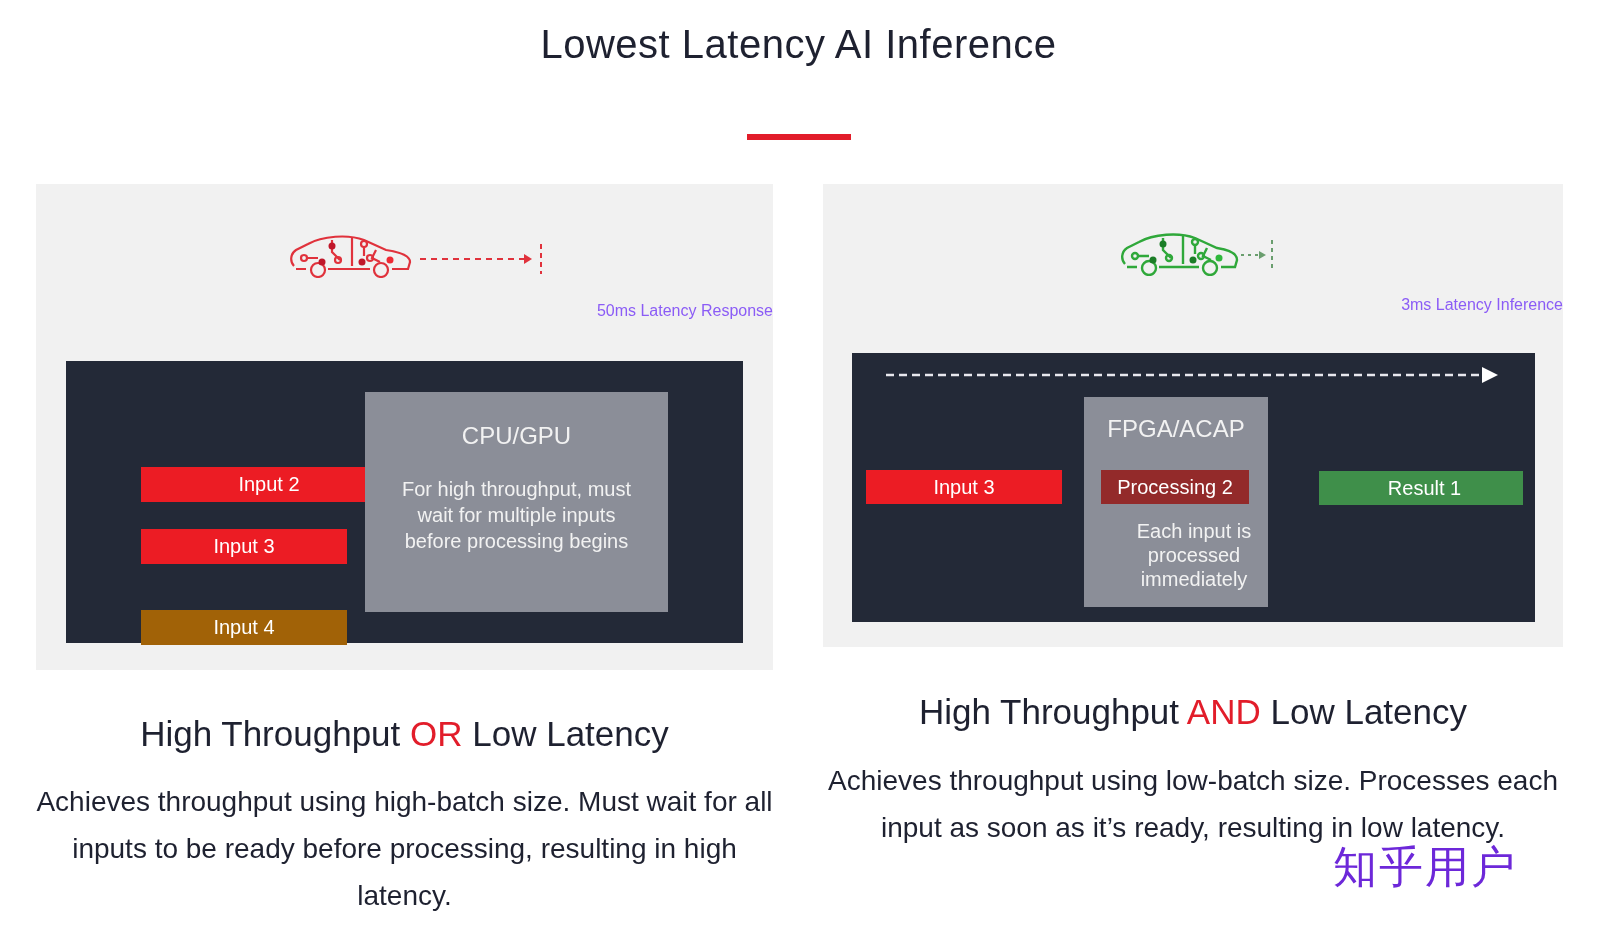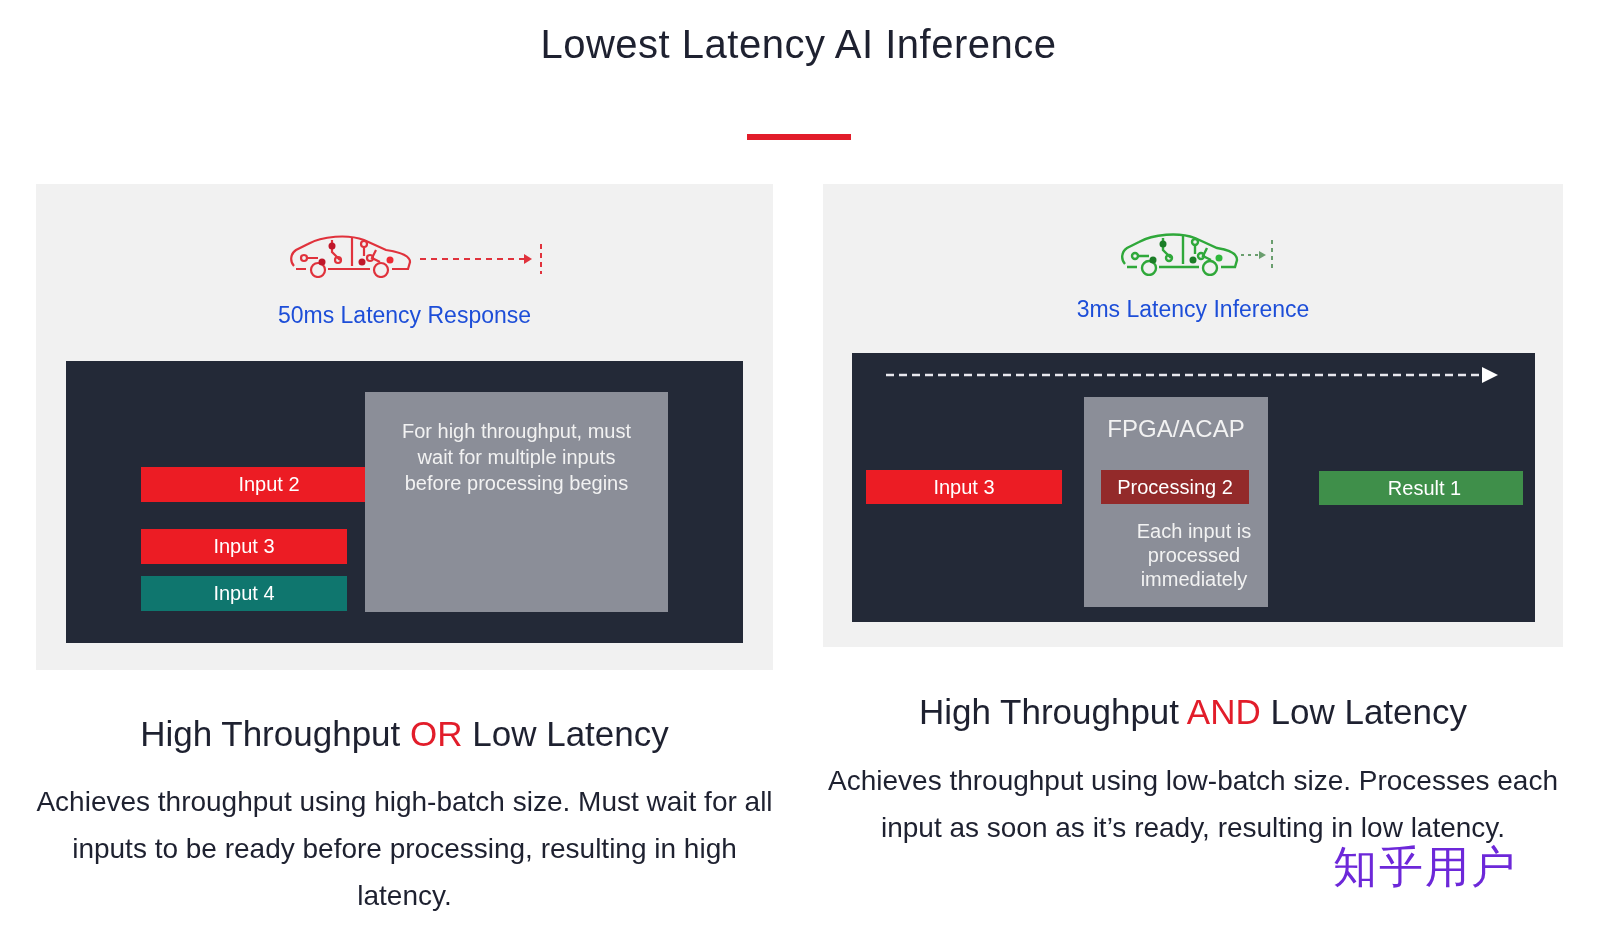--- a/index.html
+++ b/index.html
@@ -4,26 +4,26 @@
 <style>
   html, body { margin:0; padding:0; background:#ffffff; }
   body { width:1597px; height:934px; position:relative; overflow:hidden; font-family:"Liberation Sans", sans-serif; color:#1e2130; }
   .title { position:absolute; left:0; width:1597px; top:22px; text-align:center; font-size:40px; color:#1e2130; letter-spacing:0.5px; }
   .title-rule { position:absolute; left:747px; top:134px; width:104px; height:6px; background:#e21d2a; }
 
   .panel { position:absolute; background:#f1f1f1; }
   .panel-left { left:36px; top:184px; width:737px; height:486px; }
   .panel-right { left:823px; top:184px; width:740px; height:463px; }
 
-  .latency-label { position:absolute; width:100%; text-align:center; font-size:23px; color:#1d4ed8; }
+  .latency-label { position:absolute; width:100%; text-align:right; font-size:16px; color:#8b5cf6; }
 
   .board { position:absolute; background:#232937; }
   .box { position:absolute; color:#ffffff; text-align:center; font-size:20px; display:flex; align-items:center; justify-content:center; }
   .red { background:#ec1c24; }
-  .gray { background:#0f766e; }
+  .gray { background:#a16207;margin-top:34px; }
   .darkred { background:#932a2a; }
   .green { background:#3f8f4a;padding-left:7px; }
 
   .proc { position:absolute; background:#8b8e98; color:#f2f2f2; text-align:center; }
   .proc-title { font-size:24px; }
   .proc-desc { font-size:20px; line-height:26px; }
 
   .heading { position:absolute; text-align:center; font-size:35px; color:#1e2130; }
   .heading .accent { color:#e21d2a; }
   .body-text { position:absolute; text-align:center; font-size:28px; line-height:47px; color:#1e2130; }
@@ -58,20 +58,21 @@
     <polygon points="236,22 244,27 236,32" fill="#e0323c"></polygon>
     <line x1="253" y1="12" x2="253" y2="42" stroke="#e0323c" stroke-width="2" stroke-dasharray="5,4"></line>
   </svg>
   <div class="latency-label" style="top:118px;">50ms Latency Response</div>
 
   <div class="board" style="left:30px;top:177px;width:677px;height:282px;">
     <div class="box red" style="left:75px;top:106px;width:206px;height:35px;padding-left:25px;">Input 2</div>
     <div class="box red" style="left:75px;top:168px;width:206px;height:35px;">Input 3</div>
     <div class="box gray" style="left:75px;top:215px;width:206px;height:35px;">Input 4</div>
     <div class="proc" style="left:299px;top:31px;width:303px;height:220px;">
+      <div class="proc-title" style="margin-top:30px;">CPU/GPU</div>
       <div class="proc-desc" style="margin:26px 22px 0 22px;">For high throughput, must wait for multiple inputs before processing begins</div>
     </div>
   </div>
 </div>
 
 <div class="heading" style="left:36px;width:737px;top:714px;"><span>High Throughput </span><span class="accent">OR</span><span> Low Latency</span></div>
 <div class="body-text" style="left:36px;width:737px;top:778px;">Achieves throughput using high-batch size. Must wait for all inputs to be ready before processing, resulting in high latency.</div>
 
 <div class="panel panel-right">
   <svg style="position:absolute;left:296px;top:48px;" width="160" height="44" viewBox="0 0 160 44">

